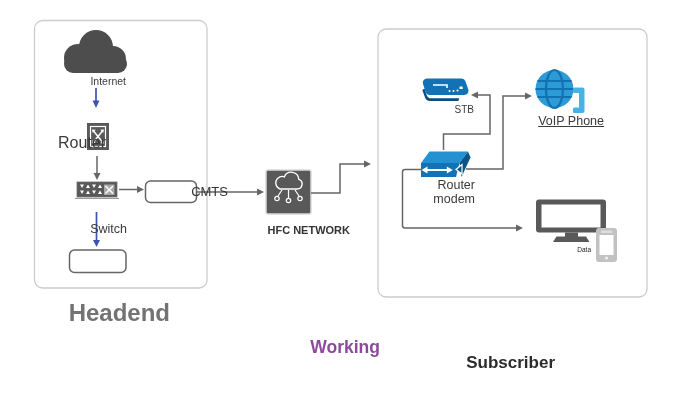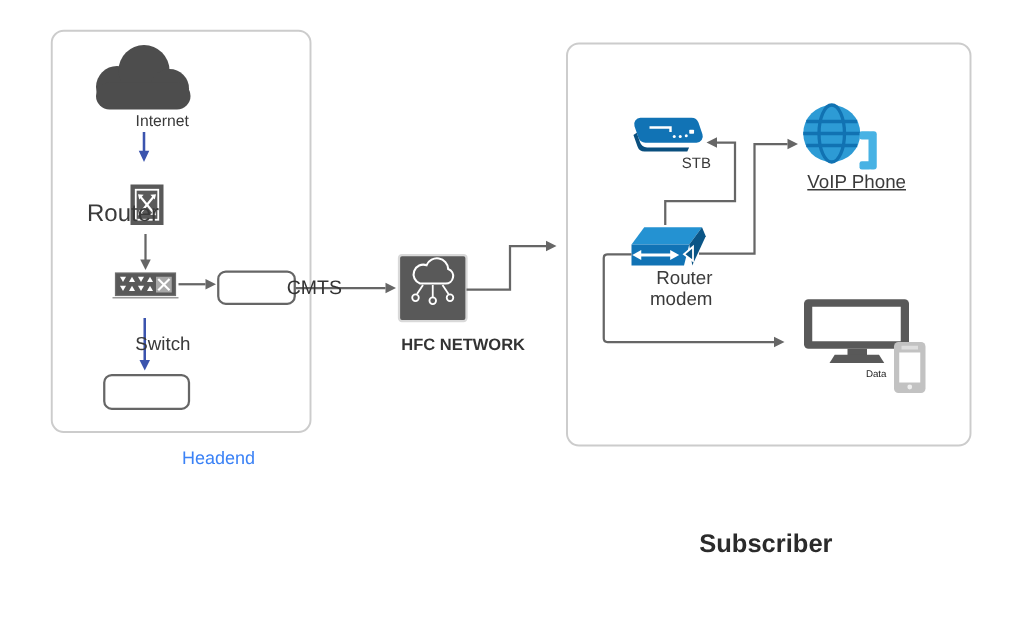--- a/index.html
+++ b/index.html
@@ -7,21 +7,21 @@
     position:relative;width:678px;height:415px;background:#ffffff;
     font-family:"Liberation Sans",sans-serif;overflow:hidden;
   }
   .canvas svg{position:absolute;left:0;top:0;}
   .lbl{position:absolute;color:#3a3a3a;text-align:right;line-height:1.15;}
   .lbl-internet{left:66px;top:75px;width:60px;font-size:10.5px;}
   .lbl-router{left:34px;top:134px;width:48px;font-size:16px;padding-left:24px;}
   .lbl-switch{left:67px;top:199px;width:60px;font-size:12.5px;margin-top:23px;}
   .lbl-cmts{left:156px;top:181px;width:72px;height:21px;line-height:21px;font-size:13px;color:#333;}
   .lbl-dhcp{left:69px;top:250px;width:57px;height:22px;line-height:22px;font-size:13px;color:#333;}
-  .lbl-headend{left:40px;top:299px;width:130px;font-size:12px;font-weight:normal;color:#3b82f6;}
+  .lbl-headend{left:40px;top:299px;width:130px;font-size:24px;font-weight:bold;color:#737373;}
   .lbl-hfc{left:240px;top:224px;width:110px;font-size:11px;font-weight:bold;color:#333;}
   .lbl-stb{left:414px;top:104px;width:60px;font-size:10px;}
   .lbl-voip{left:520px;top:114px;width:84px;font-size:12.5px;text-decoration:underline;}
   .lbl-modem{left:413px;top:178px;width:62px;font-size:12.5px;}
   .lbl-data{left:551px;top:246px;width:40px;font-size:6.5px;color:#222;}
   .lbl-subscriber{left:400px;top:305px;width:155px;font-size:17px;font-weight:bold;color:#2b2b2b;margin-top:48px;}
   .title-block{left:210px;top:336px;width:170px;font-size:17.5px;font-weight:bold;color:#8c4a9c;line-height:23px;}
 </style>
 </head>
 <body>
@@ -181,15 +181,16 @@
   <div class="lbl lbl-cmts">CMTS</div>
   <div class="lbl lbl-headend">Headend</div>
   <div class="lbl lbl-hfc">HFC NETWORK</div>
   <div class="lbl lbl-stb">STB</div>
   <div class="lbl lbl-voip">VoIP Phone</div>
   <div class="lbl lbl-modem">Router modem</div>
   <div class="lbl lbl-data">Data</div>
   <div class="lbl lbl-subscriber">Subscriber</div>
 
   <div class="lbl title-block">
+    <div>Working</div>
   </div>
 
 </div>
 
 </body></html>

